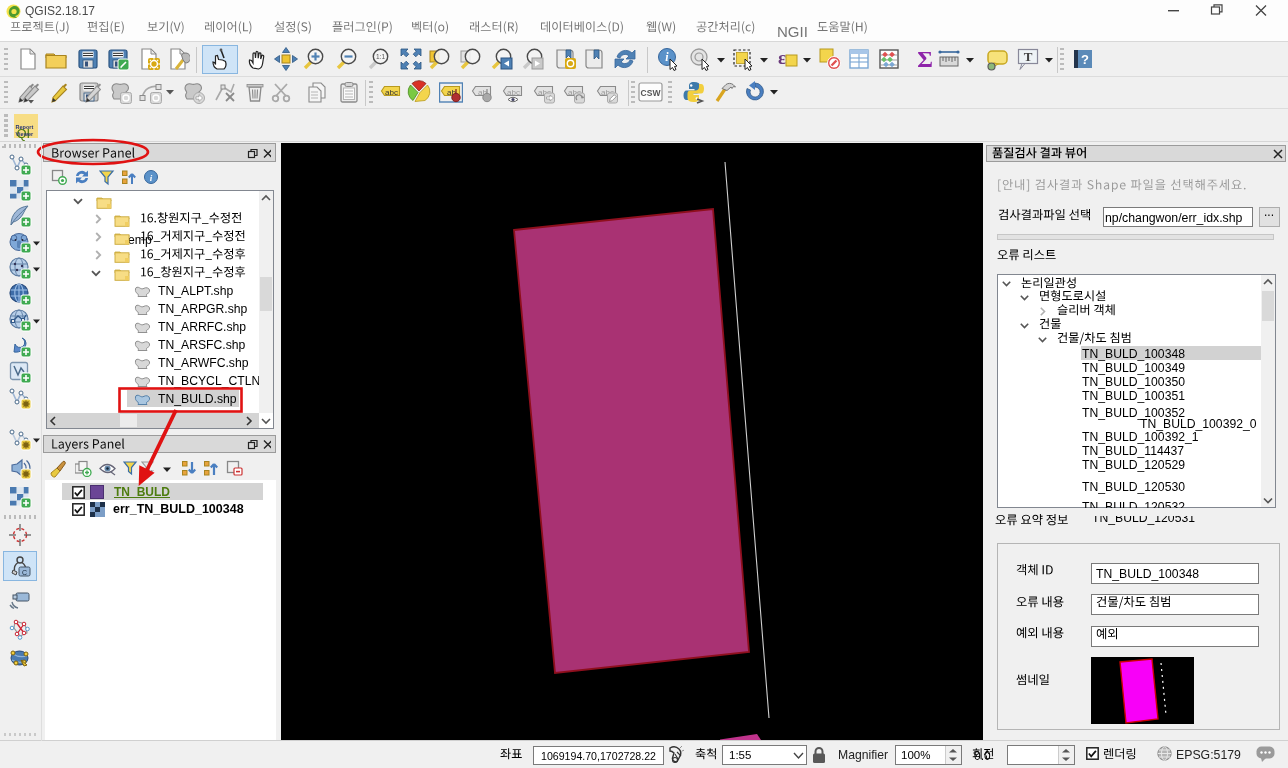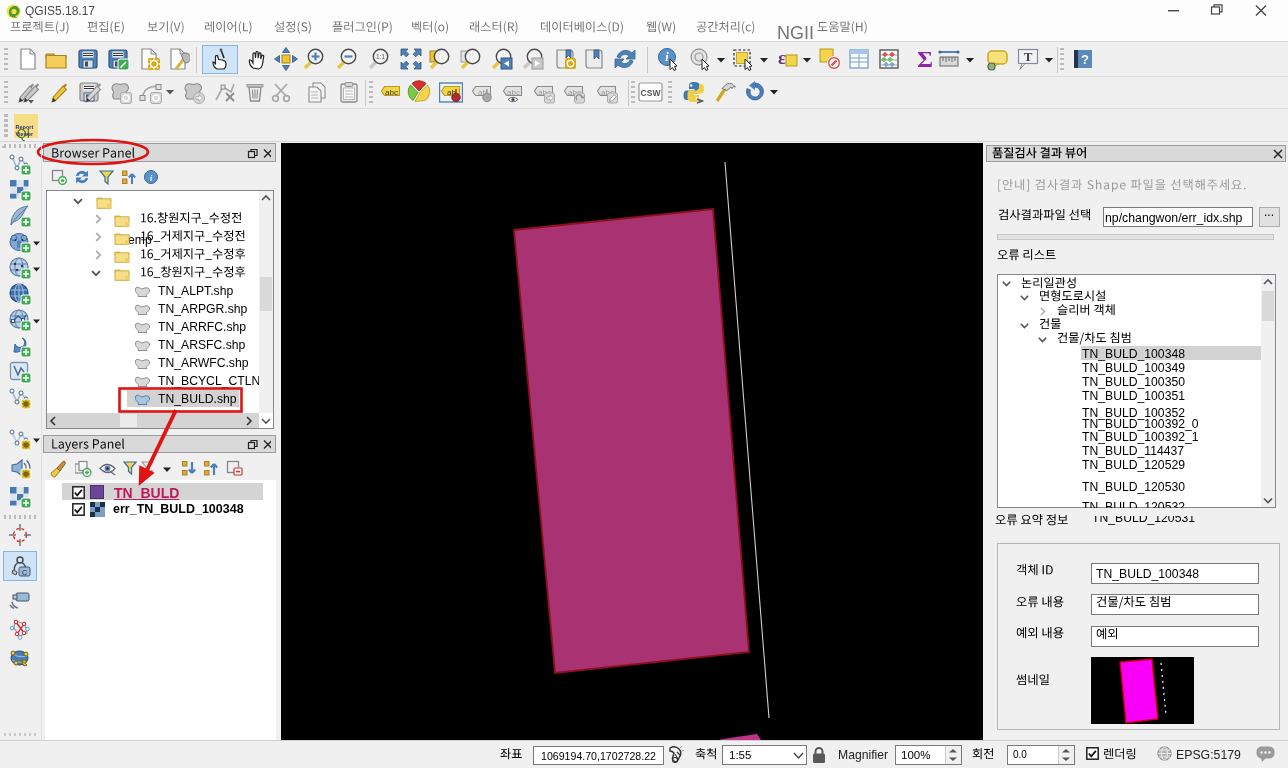--- a/index.html
+++ b/index.html
@@ -3,21 +3,21 @@
 *{margin:0;padding:0;box-sizing:border-box}
 html,body{width:1288px;height:768px;overflow:hidden;background:#f0f0f0;
 font-family:"Liberation Sans",sans-serif;position:relative}
 </style></head><body>
 <div style="position:absolute;left:0;top:0;width:1288px;height:41px;background:#fdfdfd"></div>
 <svg style="position:absolute;left:6px;top:4px;" width="15" height="15" viewBox="0 0 15 15">
     <circle cx="7.5" cy="7.5" r="7" fill="#f4e24c"></circle>
 <path d="M3.5,11 C2,8 3,4 6.5,2.5 C10,1 13,3 13.5,6 C14,9 12,11.5 9,12 L11,14 L7.5,13.5 C5,13 4,12 3.5,11 Z" fill="#4e9a2e"></path>
 <circle cx="8" cy="7.5" r="2.6" fill="#f4e24c"></circle>
   </svg>
-<div style="position:absolute;left:25px;top:4px;font-size:12px;color:#4a4a4a;font-weight:400;white-space:nowrap;">QGIS5.18.17</div>
+<div style="position:absolute;left:25px;top:4px;font-size:12px;color:#4a4a4a;font-weight:400;white-space:nowrap;">QGIS2.18.17</div>
 <svg style="position:absolute;left:1160px;top:0px;" width="128" height="22" viewBox="0 0 128 22">
     <rect x="8" y="10" width="11" height="1.4" fill="#444"></rect>
 <rect x="51.5" y="7" width="8" height="7" fill="none" stroke="#444" stroke-width="1.2"></rect>
 <path d="M54,7 v-2.2 h8 v7 h-2.4" fill="none" stroke="#444" stroke-width="1.2"></path>
 <path d="M96,5.5 l10,10 M106,5.5 l-10,10" stroke="#444" stroke-width="1.3"></path>
   </svg>
 <svg style="position:absolute;left:10px;top:21.5px;overflow:visible" width="62" height="14">
     <path fill="#757575" transform="translate(0,9.3)" d="M0.6 -1.3H10.6V-0.5H0.6ZM1.5 -9H9.7V-8.2H1.5ZM1.5 -4.3H9.7V-3.5H1.5ZM3.2 -8.2H4.2V-4.2H3.2ZM7 -8.2H8V-4.2H7Z M11.8 -1.3H21.8V-0.4H11.8ZM16.3 -3.6H17.3V-0.9H16.3ZM13.1 -9.3H20.6V-5.9H14.1V-3.7H13.1V-6.7H19.6V-8.4H13.1ZM13.1 -4.1H20.9V-3.3H13.1Z M27.6 -7.2H29.6V-6.4H27.6ZM29.3 -9.9H30.2V-3.4H29.3ZM25.3 -8.6H26.1V-7.7Q26.1 -6.9 25.9 -6.1Q25.6 -5.3 25 -4.6Q24.4 -4 23.6 -3.6L23.1 -4.4Q23.8 -4.7 24.3 -5.2Q24.8 -5.8 25.1 -6.4Q25.3 -7.1 25.3 -7.7ZM25.5 -8.6H26.3V-7.7Q26.3 -7.1 26.6 -6.5Q26.8 -5.9 27.3 -5.4Q27.8 -4.9 28.5 -4.6L28 -3.9Q27.2 -4.2 26.6 -4.8Q26.1 -5.4 25.8 -6.2Q25.5 -6.9 25.5 -7.7ZM23.3 -9.2H28.2V-8.4H23.3ZM31.4 -10.1H32.4V-3.3H31.4ZM25 -2.9H32.4V1H31.3V-2H25Z M35.6 -4.1H43.1V-3.3H35.6ZM34.3 -1.3H44.3V-0.5H34.3ZM35.6 -9.1H43V-8.3H36.6V-3.9H35.6ZM36.3 -6.7H42.8V-5.9H36.3Z M47.8 2.4Q47 1 46.5 -0.5Q46 -2 46 -3.8Q46 -5.6 46.5 -7.1Q47 -8.6 47.8 -10L48.5 -9.7Q47.7 -8.4 47.3 -6.9Q46.9 -5.3 46.9 -3.8Q46.9 -2.2 47.3 -0.7Q47.7 0.8 48.5 2.1Z M51.9 0.2Q51.1 0.2 50.5 -0.2Q49.8 -0.6 49.4 -1.3L50.3 -1.8Q50.6 -1.3 50.9 -1.1Q51.3 -0.8 51.8 -0.8Q52.5 -0.8 52.9 -1.3Q53.2 -1.7 53.2 -2.7V-8.9H54.4V-2.6Q54.4 -1.9 54.1 -1.2Q53.9 -0.6 53.3 -0.2Q52.8 0.2 51.9 0.2Z M56.8 2.4 56.1 2.1Q56.8 0.8 57.2 -0.7Q57.6 -2.2 57.6 -3.8Q57.6 -5.3 57.2 -6.9Q56.8 -8.4 56.1 -9.7L56.8 -10Q57.6 -8.6 58.1 -7.1Q58.6 -5.6 58.6 -3.8Q58.6 -2 58.1 -0.5Q57.6 1 56.8 2.4Z"></path>
   </svg>
 <svg style="position:absolute;left:87px;top:21.5px;overflow:visible" width="40" height="14">
@@ -46,21 +46,21 @@
   </svg>
 <svg style="position:absolute;left:646px;top:21.5px;overflow:visible" width="33" height="14">
     <path fill="#757575" transform="translate(0,9.3)" d="M8.9 -10.1H9.9V-3.3H8.9ZM6.9 -9.9H7.9V-3.3H6.9ZM5 -4.6H7.4V-3.9H5ZM3.1 -5.4H4V-3.3H3.1ZM0.7 -5 0.5 -5.8Q1.1 -5.8 1.8 -5.8Q2.5 -5.8 3.3 -5.9Q4.1 -5.9 4.9 -5.9Q5.7 -6 6.3 -6.1L6.4 -5.4Q5.5 -5.2 4.4 -5.1Q3.4 -5.1 2.4 -5Q1.4 -5 0.7 -5ZM2.5 -2.9H3.5V-1.8H8.9V-2.9H9.9V0.8H2.5ZM3.5 -1V-0H8.9V-1ZM3.5 -9.7Q4.6 -9.7 5.3 -9.3Q5.9 -8.8 5.9 -8.1Q5.9 -7.3 5.3 -6.9Q4.6 -6.4 3.5 -6.4Q2.4 -6.4 1.8 -6.9Q1.1 -7.3 1.1 -8.1Q1.1 -8.8 1.8 -9.3Q2.4 -9.7 3.5 -9.7ZM3.5 -9Q2.8 -9 2.4 -8.7Q2 -8.5 2 -8.1Q2 -7.6 2.4 -7.4Q2.8 -7.2 3.5 -7.2Q4.2 -7.2 4.6 -7.4Q5 -7.6 5 -8.1Q5 -8.5 4.6 -8.7Q4.2 -9 3.5 -9Z M14.1 2.4Q13.3 1 12.8 -0.5Q12.3 -2 12.3 -3.8Q12.3 -5.6 12.8 -7.1Q13.3 -8.6 14.1 -10L14.8 -9.7Q14 -8.4 13.7 -6.9Q13.3 -5.3 13.3 -3.8Q13.3 -2.2 13.7 -0.7Q14 0.8 14.8 2.1Z M17.6 0 15.7 -8.9H16.8L17.8 -4.1Q17.9 -3.4 18 -2.6Q18.2 -1.9 18.3 -1.2H18.3Q18.5 -1.9 18.7 -2.6Q18.8 -3.4 19 -4.1L20.2 -8.9H21.2L22.5 -4.1Q22.7 -3.4 22.8 -2.6Q23 -1.9 23.1 -1.2H23.2Q23.3 -1.9 23.5 -2.6Q23.6 -3.4 23.7 -4.1L24.7 -8.9H25.7L23.9 0H22.5L21.2 -5.4Q21.1 -5.9 20.9 -6.4Q20.8 -6.9 20.7 -7.4H20.7Q20.6 -6.9 20.5 -6.4Q20.3 -5.9 20.2 -5.4L18.9 0Z M27.3 2.4 26.6 2.1Q27.4 0.8 27.8 -0.7Q28.1 -2.2 28.1 -3.8Q28.1 -5.3 27.8 -6.9Q27.4 -8.4 26.6 -9.7L27.3 -10Q28.1 -8.6 28.6 -7.1Q29.1 -5.6 29.1 -3.8Q29.1 -2 28.6 -0.5Q28.1 1 27.3 2.4Z"></path>
   </svg>
 <svg style="position:absolute;left:696px;top:21.5px;overflow:visible" width="62" height="14">
     <path fill="#757575" transform="translate(0,9.3)" d="M5.6 -3.1Q6.7 -3.1 7.6 -2.9Q8.5 -2.6 8.9 -2.2Q9.4 -1.7 9.4 -1.1Q9.4 -0.5 8.9 -0Q8.5 0.4 7.6 0.7Q6.7 0.9 5.6 0.9Q4.4 0.9 3.5 0.7Q2.7 0.4 2.2 -0Q1.7 -0.5 1.7 -1.1Q1.7 -1.7 2.2 -2.2Q2.7 -2.6 3.5 -2.9Q4.4 -3.1 5.6 -3.1ZM5.6 -2.3Q4.7 -2.3 4.1 -2.2Q3.4 -2 3.1 -1.8Q2.7 -1.5 2.7 -1.1Q2.7 -0.7 3.1 -0.4Q3.4 -0.2 4.1 -0Q4.7 0.1 5.6 0.1Q6.4 0.1 7.1 -0Q7.7 -0.2 8 -0.4Q8.4 -0.7 8.4 -1.1Q8.4 -1.5 8 -1.8Q7.7 -2 7.1 -2.2Q6.4 -2.3 5.6 -2.3ZM1.8 -9.5H8.9V-8.7H1.8ZM0.6 -4.9H10.6V-4.1H0.6ZM4.7 -7.1H5.7V-4.7H4.7ZM8.3 -9.5H9.3V-8.6Q9.3 -7.9 9.3 -7.2Q9.2 -6.5 9 -5.7L8 -5.8Q8.2 -6.6 8.3 -7.3Q8.3 -8 8.3 -8.6Z M19.4 -10.1H20.4V-2H19.4ZM20.1 -6.7H22V-5.9H20.1ZM16.4 -9.2H17.4Q17.4 -7.8 16.8 -6.6Q16.2 -5.5 15 -4.6Q13.9 -3.8 12.3 -3.3L11.8 -4.1Q13.2 -4.5 14.3 -5.2Q15.3 -5.9 15.8 -6.8Q16.4 -7.7 16.4 -8.8ZM12.3 -9.2H16.9V-8.4H12.3ZM13.5 -0.1H20.9V0.7H13.5ZM13.5 -2.8H14.5V0.2H13.5Z M31.1 -10.1H32.1V1H31.1ZM28.8 -5.7H31.4V-4.8H28.8ZM25.9 -7.5H26.7V-6.5Q26.7 -5.6 26.4 -4.8Q26.2 -4 25.8 -3.3Q25.4 -2.6 24.9 -2Q24.3 -1.5 23.6 -1.2L23.1 -2Q23.7 -2.3 24.2 -2.7Q24.7 -3.2 25.1 -3.8Q25.5 -4.4 25.7 -5.1Q25.9 -5.8 25.9 -6.5ZM26.1 -7.5H26.9V-6.5Q26.9 -5.8 27.1 -5.2Q27.3 -4.5 27.7 -3.9Q28 -3.4 28.6 -2.9Q29.1 -2.4 29.7 -2.2L29.1 -1.4Q28.5 -1.7 27.9 -2.2Q27.3 -2.7 26.9 -3.4Q26.5 -4.1 26.3 -4.9Q26.1 -5.7 26.1 -6.5ZM23.4 -8.2H29.3V-7.4H23.4ZM25.9 -9.9H26.9V-7.7H25.9Z M42.3 -10.1H43.3V1H42.3ZM34.9 -2.5H35.8Q36.8 -2.5 37.6 -2.6Q38.5 -2.6 39.4 -2.7Q40.3 -2.8 41.3 -2.9L41.4 -2.1Q39.9 -1.9 38.6 -1.8Q37.3 -1.7 35.8 -1.7H34.9ZM34.9 -9.1H40V-5.1H35.9V-2.2H34.9V-5.9H39V-8.2H34.9Z M47.8 2.4Q47 1 46.5 -0.5Q46 -2 46 -3.8Q46 -5.6 46.5 -7.1Q47 -8.6 47.8 -10L48.5 -9.7Q47.7 -8.4 47.3 -6.9Q46.9 -5.3 46.9 -3.8Q46.9 -2.2 47.3 -0.7Q47.7 0.8 48.5 2.1Z M52.8 0.2Q51.9 0.2 51.2 -0.2Q50.5 -0.7 50.1 -1.4Q49.6 -2.2 49.6 -3.3Q49.6 -4.4 50.1 -5.2Q50.5 -6 51.3 -6.4Q52 -6.8 52.8 -6.8Q53.5 -6.8 54 -6.6Q54.4 -6.3 54.8 -6L54.2 -5.3Q53.9 -5.5 53.6 -5.7Q53.3 -5.9 52.9 -5.9Q52.3 -5.9 51.8 -5.5Q51.3 -5.2 51.1 -4.6Q50.8 -4.1 50.8 -3.3Q50.8 -2.5 51.1 -2Q51.3 -1.4 51.8 -1.1Q52.2 -0.8 52.9 -0.8Q53.3 -0.8 53.7 -1Q54.1 -1.2 54.4 -1.4L54.9 -0.7Q54.5 -0.3 53.9 -0.1Q53.3 0.2 52.8 0.2Z M56.5 2.4 55.8 2.1Q56.5 0.8 56.9 -0.7Q57.3 -2.2 57.3 -3.8Q57.3 -5.3 56.9 -6.9Q56.5 -8.4 55.8 -9.7L56.5 -10Q57.3 -8.6 57.8 -7.1Q58.2 -5.6 58.2 -3.8Q58.2 -2 57.8 -0.5Q57.3 1 56.5 2.4Z"></path>
   </svg>
 <svg style="position:absolute;left:817px;top:21.5px;overflow:visible" width="53" height="14">
     <path fill="#757575" transform="translate(0,9.3)" d="M1.9 -4.9H9.5V-4.1H1.9ZM0.6 -1.3H10.6V-0.4H0.6ZM5.1 -4.6H6.1V-0.9H5.1ZM1.9 -9.2H9.3V-8.4H2.9V-4.6H1.9Z M16.3 -4.5H17.3V-2.5H16.3ZM16.8 -9.9Q18 -9.9 18.9 -9.6Q19.7 -9.4 20.2 -8.9Q20.7 -8.5 20.7 -7.8Q20.7 -7.2 20.2 -6.7Q19.7 -6.2 18.9 -6Q18 -5.7 16.8 -5.7Q15.6 -5.7 14.8 -6Q13.9 -6.2 13.4 -6.7Q12.9 -7.2 12.9 -7.8Q12.9 -8.5 13.4 -8.9Q13.9 -9.4 14.8 -9.6Q15.6 -9.9 16.8 -9.9ZM16.8 -9.1Q15.9 -9.1 15.3 -8.9Q14.7 -8.8 14.3 -8.5Q14 -8.2 14 -7.8Q14 -7.4 14.3 -7.1Q14.7 -6.8 15.3 -6.7Q15.9 -6.5 16.8 -6.5Q17.7 -6.5 18.3 -6.7Q19 -6.8 19.3 -7.1Q19.7 -7.4 19.7 -7.8Q19.7 -8.2 19.3 -8.5Q19 -8.8 18.3 -8.9Q17.7 -9.1 16.8 -9.1ZM13.1 -2.8H20.6V0.8H13.1ZM19.6 -2H14V-0H19.6ZM11.8 -4.9H21.8V-4.1H11.8Z M30.6 -10.1H31.6V-4.5H30.6ZM31.2 -7.7H33.2V-6.9H31.2ZM23.5 -9.5H28.6V-5H23.5ZM27.6 -8.7H24.5V-5.9H27.6ZM24.6 -4H31.6V-1.2H25.6V0.4H24.6V-2H30.6V-3.1H24.6ZM24.6 -0H32V0.8H24.6Z M36.6 2.4Q35.8 1 35.3 -0.5Q34.8 -2 34.8 -3.8Q34.8 -5.6 35.3 -7.1Q35.8 -8.6 36.6 -10L37.3 -9.7Q36.5 -8.4 36.1 -6.9Q35.7 -5.3 35.7 -3.8Q35.7 -2.2 36.1 -0.7Q36.5 0.8 37.3 2.1Z M39 0V-8.9H40.2V-5.2H44.3V-8.9H45.5V0H44.3V-4.2H40.2V0Z M47.9 2.4 47.2 2.1Q48 0.8 48.4 -0.7Q48.8 -2.2 48.8 -3.8Q48.8 -5.3 48.4 -6.9Q48 -8.4 47.2 -9.7L47.9 -10Q48.7 -8.6 49.2 -7.1Q49.7 -5.6 49.7 -3.8Q49.7 -2 49.2 -0.5Q48.7 1 47.9 2.4Z"></path>
   </svg>
-<div style="position:absolute;left:777px;top:22.5px;font-size:18px;color:#757575;font-weight:400;white-space:nowrap;">NGII</div>
+<div style="position:absolute;left:777px;top:22.5px;font-size:15px;color:#757575;font-weight:400;white-space:nowrap;">NGII</div>
 <div style="position:absolute;left:0;top:41px;width:1288px;height:35px;background:#f0f0f0;border-top:1px solid #d8d8d8"></div>
 <div style="position:absolute;left:0;top:76px;width:1288px;height:32px;background:#f0f0f0;border-top:1px solid #dcdcdc"></div>
 <div style="position:absolute;left:0;top:108px;width:1288px;height:34px;background:#f0f0f0;border-top:1px solid #dcdcdc;border-bottom:1px solid #d6d6d6"></div>
 <svg style="position:absolute;left:16px;top:47px;" width="24" height="24" viewBox="0 0 24 24">
     <path d="M5,2 h9 l5,5 v15 H5 z" fill="#fff" stroke="#8a8a8a" stroke-width="1.2"></path>
     <path d="M14,2 l5,5 h-5 z" fill="#e8e8e8" stroke="#8a8a8a" stroke-width="1"></path>
   </svg>
 <svg style="position:absolute;left:44px;top:47px;" width="24" height="24" viewBox="0 0 24 24">
     <path d="M2,7 h8 l2,2 h10 v2 H2 z" fill="#e8b93c" stroke="#a8841f" stroke-width="1"></path>
     <path d="M2,21 V8.5 h20 l0,12.5 z" fill="#f3cf5a" stroke="#a8841f" stroke-width="1.2"></path>
@@ -863,21 +863,21 @@
     <rect x="8" y="8" width="8" height="7" rx="1" fill="#fff" stroke="#c33" stroke-width="1.2"></rect>
     <rect x="10" y="10.8" width="4" height="1.6" fill="#c33"></rect>
   </svg>
 <div style="position:absolute;left:45px;top:480px;width:231px;height:261px;background:#fff"></div>
 <div style="position:absolute;left:62px;top:483px;width:201px;height:17px;background:#d4d4d4"></div>
 <svg style="position:absolute;left:72px;top:486px;" width="13" height="13" viewBox="0 0 13 13">
     <rect x="0.8" y="0.8" width="11.4" height="11.4" fill="#fff" stroke="#222" stroke-width="1.5"></rect>
     <path d="M2.86,6.5 l2.34,2.86 4.68,-5.46" fill="none" stroke="#111" stroke-width="1.7"></path>
   </svg>
 <div style="position:absolute;left:90px;top:485px;width:14px;height:14px;background:#6b4596;border:1px solid #4a2f70"></div>
-<div style="position:absolute;left:114px;top:485px;font-size:14px;color:#be185d;font-weight:700;white-space:nowrap;"><u>TN_BULD</u></div>
+<div style="position:absolute;left:114px;top:485px;font-size:12px;color:#4d7c0f;font-weight:700;white-space:nowrap;"><u>TN_BULD</u></div>
 <svg style="position:absolute;left:72px;top:503px;" width="13" height="13" viewBox="0 0 13 13">
     <rect x="0.8" y="0.8" width="11.4" height="11.4" fill="#fff" stroke="#222" stroke-width="1.5"></rect>
     <path d="M2.86,6.5 l2.34,2.86 4.68,-5.46" fill="none" stroke="#111" stroke-width="1.7"></path>
   </svg>
 <svg style="position:absolute;left:90px;top:502px;" width="15" height="15" viewBox="0 0 15 15">
     <rect x="0" y="0" width="15" height="15" fill="#fff"></rect>
     <g fill="#1d3049">
       <rect x="0" y="0" width="5" height="5"></rect>
       <rect x="10" y="0" width="5" height="5"></rect>
       <rect x="5" y="5" width="5" height="5"></rect>
@@ -950,21 +950,21 @@
   </svg>
 <svg style="position:absolute;left:1057px;top:333.0999999999999px;overflow:visible" width="77" height="14">
     <path fill="#000" transform="translate(0,9.3)" d="M8.7 -10.1H9.7V-1.9H8.7ZM6.3 -6.7H8.9V-5.8H6.3ZM5.3 -9.2H6.3Q6.3 -7.8 5.7 -6.6Q5.1 -5.5 3.9 -4.6Q2.8 -3.7 1.2 -3.2L0.8 -4Q2.1 -4.5 3.1 -5.2Q4.1 -5.9 4.7 -6.8Q5.3 -7.7 5.3 -8.8ZM1.3 -9.2H5.9V-8.4H1.3ZM2.7 -0.1H10V0.7H2.7ZM2.7 -2.8H3.7V0.3H2.7Z M16.3 -4.9H17.3V-3.2H16.3ZM11.8 -5.4H21.8V-4.6H11.8ZM13.1 -9.7H20.5V-6.4H13.1ZM19.5 -8.9H14.1V-7.2H19.5ZM13 -3.5H20.5V-1.1H14.1V0.3H13.1V-1.8H19.5V-2.8H13ZM13.1 0H20.9V0.8H13.1Z M22.6 2.2 26.2 -9.7H27L23.4 2.2Z M30.5 -7.5H31.3V-6.5Q31.3 -5.6 31.1 -4.8Q30.9 -4 30.5 -3.3Q30.1 -2.6 29.5 -2Q29 -1.5 28.3 -1.2L27.7 -2Q28.3 -2.3 28.9 -2.7Q29.4 -3.2 29.7 -3.8Q30.1 -4.4 30.3 -5.1Q30.5 -5.8 30.5 -6.5ZM30.7 -7.5H31.5V-6.5Q31.5 -5.9 31.7 -5.2Q31.9 -4.5 32.3 -4Q32.6 -3.4 33.1 -2.9Q33.6 -2.5 34.2 -2.2L33.6 -1.4Q33 -1.7 32.5 -2.2Q31.9 -2.8 31.5 -3.4Q31.2 -4.1 30.9 -4.9Q30.7 -5.7 30.7 -6.5ZM28 -8.2H34V-7.4H28ZM30.5 -9.9H31.5V-7.7H30.5ZM35.3 -10.1H36.3V1H35.3ZM36.1 -5.6H38.1V-4.7H36.1Z M40.3 -4.9H47.9V-4.1H40.3ZM39.1 -1.3H49.1V-0.4H39.1ZM43.5 -4.6H44.5V-0.9H43.5ZM40.3 -9.2H47.8V-8.4H41.3V-4.6H40.3Z M56 -8.3H56.8V-7.8Q56.8 -6.9 56.4 -6.1Q56.1 -5.2 55.4 -4.6Q54.7 -4 53.7 -3.7L53.2 -4.5Q53.8 -4.7 54.4 -5Q54.9 -5.4 55.2 -5.8Q55.6 -6.3 55.8 -6.8Q56 -7.3 56 -7.8ZM56.2 -8.3H57V-7.8Q57 -7.3 57.2 -6.8Q57.4 -6.4 57.8 -6Q58.2 -5.5 58.7 -5.2Q59.2 -4.9 59.8 -4.7L59.4 -3.9Q58.4 -4.2 57.7 -4.8Q57 -5.4 56.6 -6.1Q56.2 -6.9 56.2 -7.8ZM53.5 -8.8H59.5V-8H53.5ZM56 -10.1H57V-8.4H56ZM61 -10.1H62.1V-3.5H61ZM54.9 -3H62.1V0.8H54.9ZM61.1 -2.2H55.9V-0H61.1Z M64.8 -9.5H65.8V-7.7H68.8V-9.5H69.8V-4.3H64.8ZM65.8 -6.9V-5.1H68.8V-6.9ZM69.5 -7.3H72.6V-6.5H69.5ZM72.3 -10.1H73.3V-3.7H72.3ZM66.2 -3.1H73.3V0.8H66.2ZM72.3 -2.3H67.2V-0H72.3Z"></path>
   </svg>
 <div style="position:absolute;left:1081px;top:346px;width:180px;height:14px;background:#d2d2d2"></div>
 <div style="position:absolute;left:1082px;top:346.9999999999999px;font-size:12.2px;color:#000;font-weight:400;white-space:nowrap;">TN_BULD_100348</div>
 <div style="position:absolute;left:1082px;top:360.89999999999986px;font-size:12.2px;color:#000;font-weight:400;white-space:nowrap;">TN_BULD_100349</div>
 <div style="position:absolute;left:1082px;top:374.79999999999984px;font-size:12.2px;color:#000;font-weight:400;white-space:nowrap;">TN_BULD_100350</div>
 <div style="position:absolute;left:1082px;top:388.6999999999998px;font-size:12.2px;color:#000;font-weight:400;white-space:nowrap;">TN_BULD_100351</div>
 <div style="position:absolute;left:1082px;top:406px;font-size:12.2px;color:#000;font-weight:400;white-space:nowrap;">TN_BULD_100352</div>
-<div style="position:absolute;left:1082px;top:416.4999999999998px;font-size:12.2px;color:#000;font-weight:400;white-space:nowrap;">TN_BULD_100392_0</div>
+<div style="position:absolute;left:1140px;top:416.4999999999998px;font-size:12.2px;color:#000;font-weight:400;white-space:nowrap;">TN_BULD_100392_0</div>
 <div style="position:absolute;left:1082px;top:430.39999999999975px;font-size:12.2px;color:#000;font-weight:400;white-space:nowrap;">TN_BULD_100392_1</div>
 <div style="position:absolute;left:1082px;top:444.2999999999997px;font-size:12.2px;color:#000;font-weight:400;white-space:nowrap;text-align:right;">TN_BULD_114437</div>
 <div style="position:absolute;left:1082px;top:458.1999999999997px;font-size:12.2px;color:#000;font-weight:400;white-space:nowrap;">TN_BULD_120529</div>
 <div style="position:absolute;left:1082px;top:472.0999999999997px;font-size:12.2px;color:#000;font-weight:400;white-space:nowrap;margin-top:8px;">TN_BULD_120530</div>
 <div style="position:absolute;left:1082px;top:511px;font-size:12.2px;color:#000;font-weight:400;white-space:nowrap;margin-left:10px;">TN_BULD_120531</div>
 <div style="position:absolute;left:1082px;top:499.89999999999964px;font-size:12.2px;color:#000;font-weight:400;white-space:nowrap;">TN_BULD_120532</div>
 <div style="position:absolute;left:997px;top:508px;width:281px;height:8px;background:#f0f0f0"></div>
 <div style="position:absolute;left:1261px;top:275px;width:14px;height:232px;background:#f0f0f0"></div>
 <svg style="position:absolute;left:1261px;top:277px;" width="14" height="10" viewBox="0 0 14 10">
     <path d="M3,7 l4,-4 4,4" fill="none" stroke="#555" stroke-width="1.6"></path>
@@ -1033,21 +1033,21 @@
 <div style="position:absolute;left:901px;top:748.5px;font-size:11.5px;color:#000;font-weight:400;white-space:nowrap;">100%</div>
 <div style="position:absolute;left:945px;top:746px;width:16px;height:18px;background:#f0f0f0;border-left:1px solid #ccc"></div>
 <svg style="position:absolute;left:947px;top:748px;" width="12" height="14" viewBox="0 0 12 14">
     <path d="M2,4.5 l4,-3.5 4,3.5 z" fill="#555"></path>
     <path d="M2,9.5 l4,3.5 4,-3.5 z" fill="#555"></path>
   </svg>
 <svg style="position:absolute;left:972px;top:748.5px;overflow:visible" width="25" height="14">
     <path fill="#000" transform="translate(0,9.3)" d="M3.8 -3.5H4.8V-1.6H3.8ZM8.6 -10.1H9.6V1H8.6ZM0.8 -1.1 0.7 -2Q1.7 -2 2.9 -2Q4.2 -2 5.4 -2.1Q6.7 -2.2 7.9 -2.3L8 -1.6Q6.7 -1.4 5.5 -1.3Q4.2 -1.2 3 -1.2Q1.8 -1.1 0.8 -1.1ZM0.9 -8.7H7.6V-7.9H0.9ZM4.3 -7.3Q5 -7.3 5.6 -7Q6.2 -6.8 6.6 -6.3Q6.9 -5.9 6.9 -5.2Q6.9 -4.6 6.6 -4.2Q6.2 -3.7 5.6 -3.5Q5 -3.2 4.3 -3.2Q3.5 -3.2 2.9 -3.5Q2.3 -3.7 1.9 -4.2Q1.6 -4.6 1.6 -5.2Q1.6 -5.9 1.9 -6.3Q2.3 -6.8 2.9 -7Q3.5 -7.3 4.3 -7.3ZM4.3 -6.5Q3.5 -6.5 3 -6.2Q2.6 -5.8 2.6 -5.2Q2.6 -4.7 3 -4.3Q3.5 -4 4.3 -4Q5 -4 5.5 -4.3Q5.9 -4.7 5.9 -5.2Q5.9 -5.8 5.5 -6.2Q5 -6.5 4.3 -6.5ZM3.8 -10.1H4.8V-8.3H3.8Z M17.7 -7H20.5V-6.2H17.7ZM19.9 -10.1H20.9V-2H19.9ZM13.9 -0.1H21.2V0.7H13.9ZM13.9 -2.7H14.9V0.3H13.9ZM14.6 -8.7H15.5V-7.8Q15.5 -6.8 15.1 -5.9Q14.7 -5.1 14 -4.4Q13.3 -3.7 12.4 -3.4L11.9 -4.2Q12.5 -4.4 13 -4.8Q13.5 -5.2 13.9 -5.6Q14.2 -6.1 14.4 -6.7Q14.6 -7.2 14.6 -7.8ZM14.8 -8.7H15.7V-7.8Q15.7 -7.1 16 -6.4Q16.3 -5.8 16.9 -5.3Q17.5 -4.7 18.3 -4.4L17.8 -3.7Q16.9 -4 16.3 -4.6Q15.6 -5.2 15.2 -6.1Q14.8 -6.9 14.8 -7.8ZM12.2 -9.2H18.1V-8.4H12.2Z"></path>
   </svg>
 <div style="position:absolute;left:1007px;top:745px;width:68px;height:20px;background:#fff;border:1px solid #7a7a7a"></div>
-<div style="position:absolute;left:1013px;top:748.5px;font-size:10px;color:#000;font-weight:400;white-space:nowrap;text-align:center;">0.0</div>
+<div style="position:absolute;left:974px;top:748.5px;font-size:12px;color:#000;font-weight:400;white-space:nowrap;text-align:center;">0.0</div>
 <div style="position:absolute;left:1058px;top:746px;width:16px;height:18px;background:#f0f0f0;border-left:1px solid #ccc"></div>
 <svg style="position:absolute;left:1060px;top:748px;" width="12" height="14" viewBox="0 0 12 14">
     <path d="M2,4.5 l4,-3.5 4,3.5 z" fill="#555"></path>
     <path d="M2,9.5 l4,3.5 4,-3.5 z" fill="#555"></path>
   </svg>
 <svg style="position:absolute;left:1086px;top:747px;" width="13" height="13" viewBox="0 0 13 13">
     <rect x="0.8" y="0.8" width="11.4" height="11.4" fill="#fff" stroke="#222" stroke-width="1.5"></rect>
     <path d="M2.86,6.5 l2.34,2.86 4.68,-5.46" fill="none" stroke="#111" stroke-width="1.7"></path>
   </svg>
 <svg style="position:absolute;left:1103px;top:748.5px;overflow:visible" width="36" height="14">

